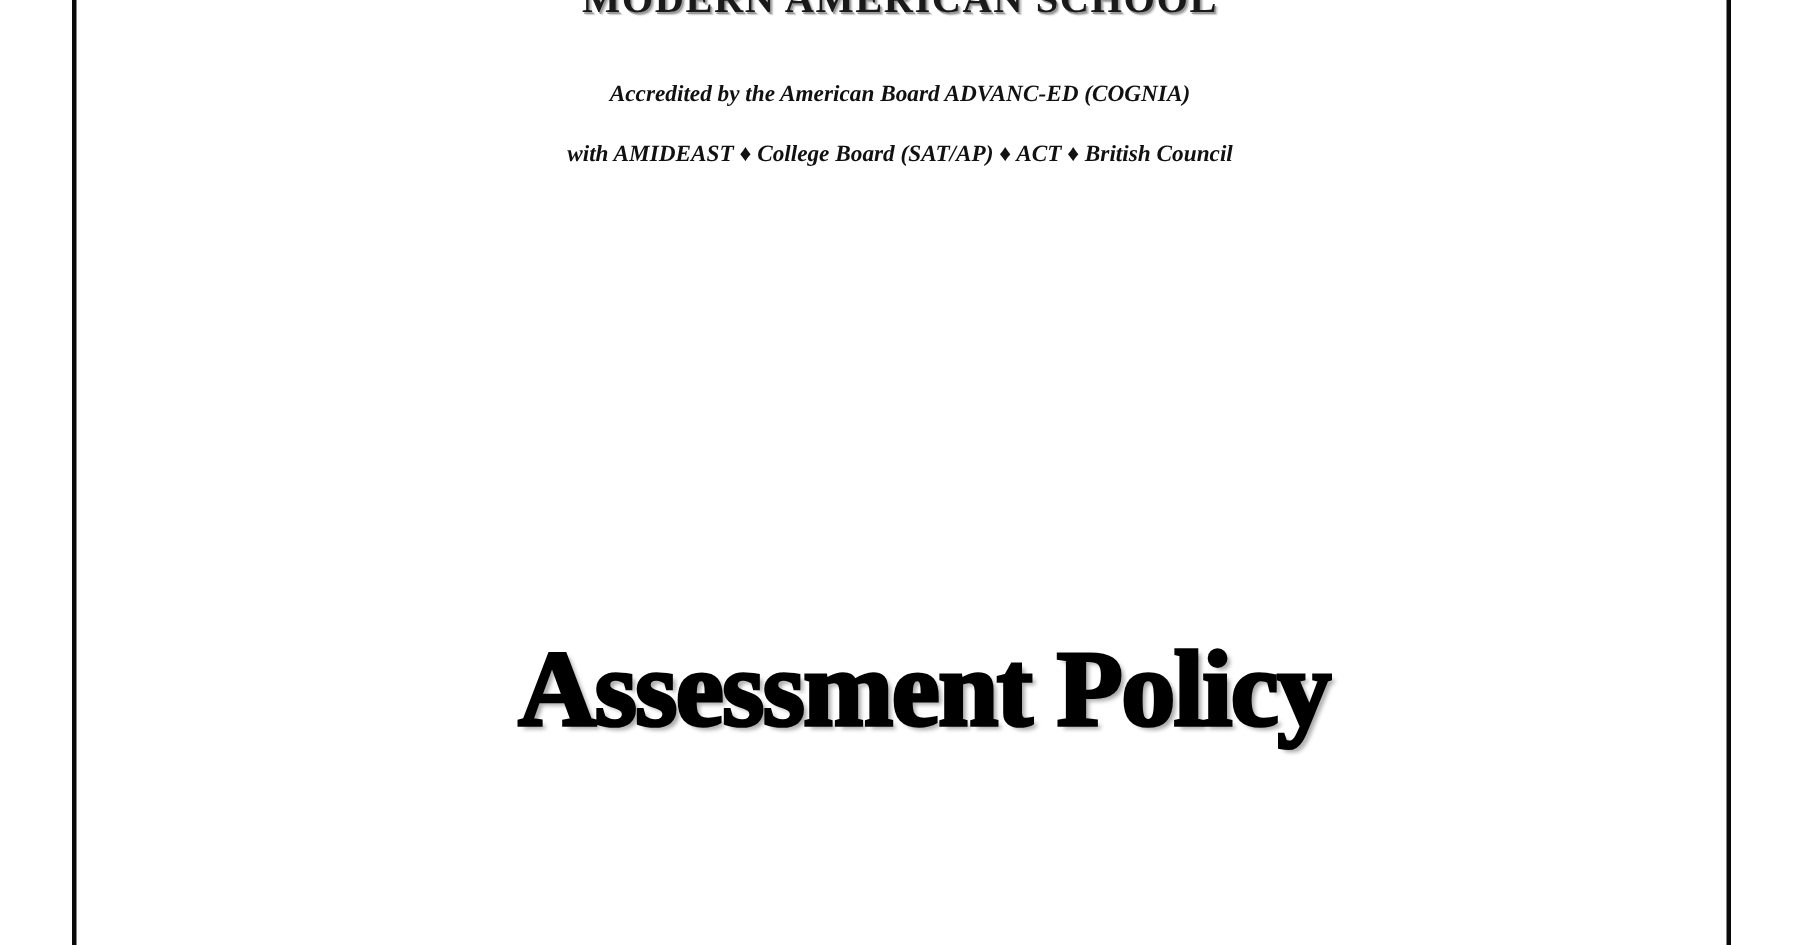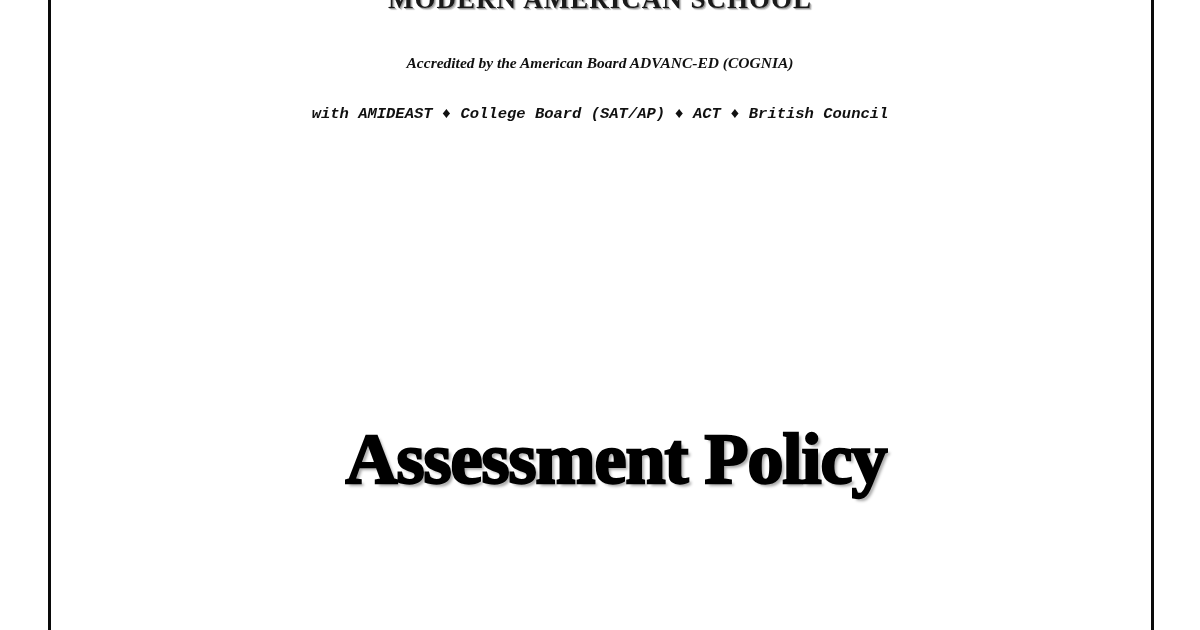--- a/index.html
+++ b/index.html
@@ -53,21 +53,21 @@
       font-family: "Liberation Serif", "DejaVu Serif", serif;
       font-style: italic;
       font-weight: bold;
       font-size: 15.5px;
       line-height: 21px;
       color: #111;
       white-space: nowrap;
     }
     .accred.l1 { top: 52px; }
     .accred.l2 { top: 74px; }
-    .accred.l3 { top: 104px; font-family: Liberation Mono, monospace; }
+    .accred.l3 { top: 92px; }
     .doc-title {
       position: absolute;
       left: 0; width: 1232px;
       top: 418px;
       text-align: center;
       font-family: "Liberation Serif", "DejaVu Serif", serif;
       font-weight: 900;
       font-size: 72px;
       letter-spacing: -1px;
       color: #000;

